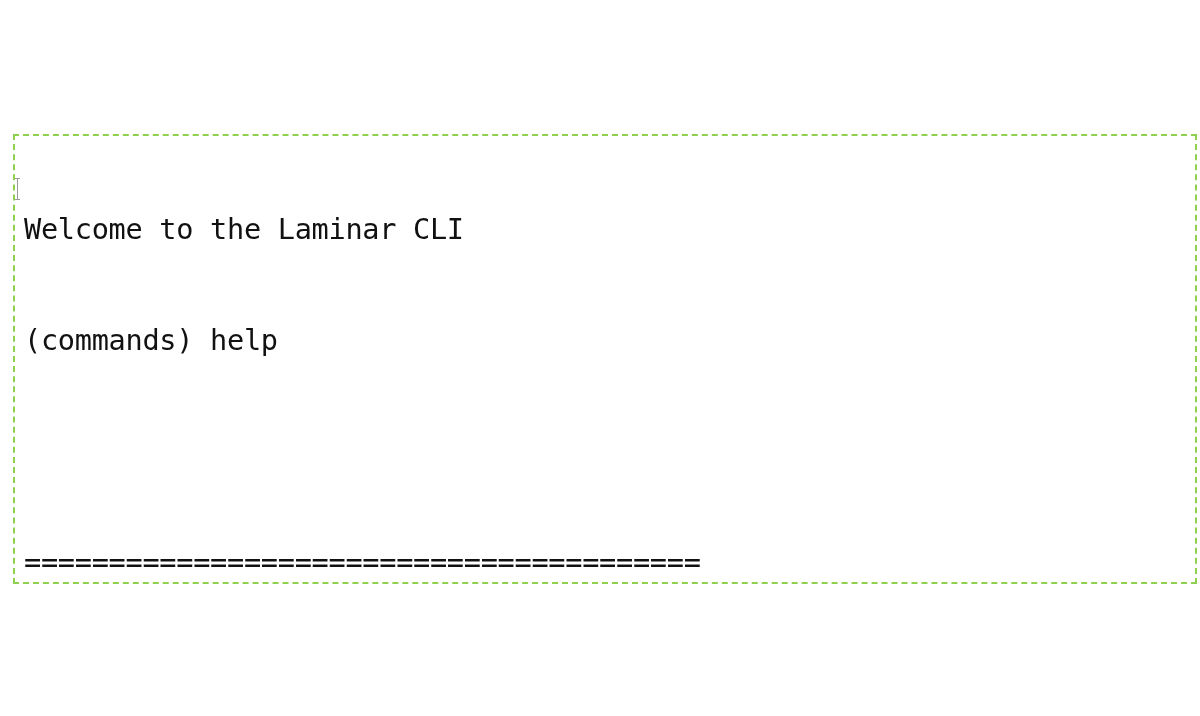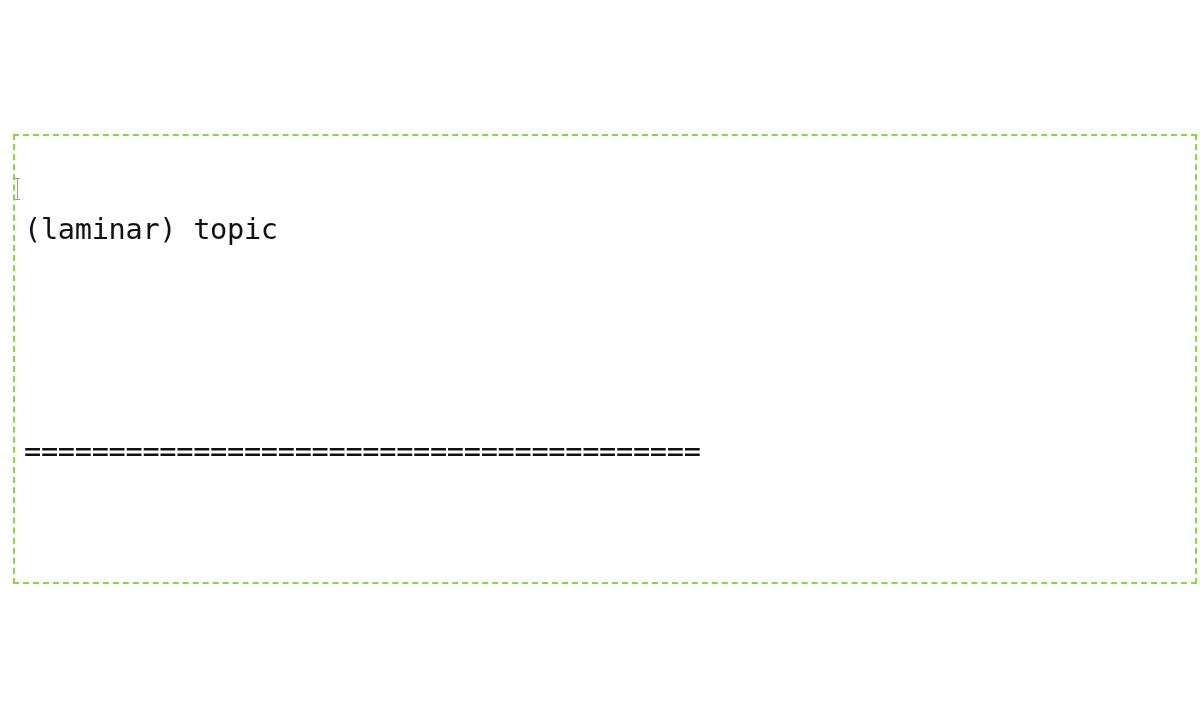--- a/index.html
+++ b/index.html
@@ -23,21 +23,22 @@
   }
   .ibeam::after { content:""; position:absolute; left:2px; top:0; width:1px; height:20px; background:#9a9a9a; }
 </style>
 </head>
 <body>
 
 <div class="frame"></div>
 <div class="ibeam"></div>
 
 <div class="term">
-  <span class="line">(laminar) topic</span>
+  <span class="line">Welcome to the Laminar CLI</span>
+  <span class="line">(commands) help</span>
   <span class="line"></span>
   <span class="line">========================================</span>
 
   
   
   
   
   
 
   

